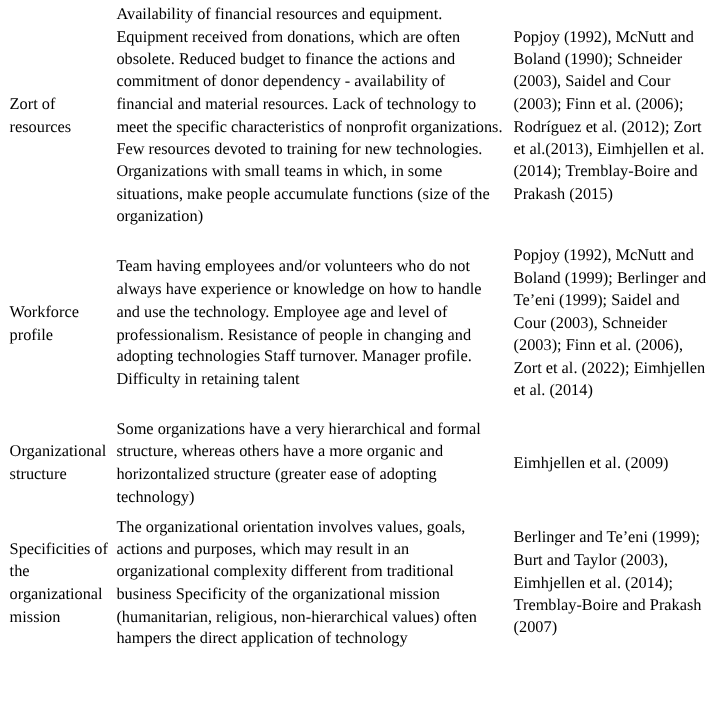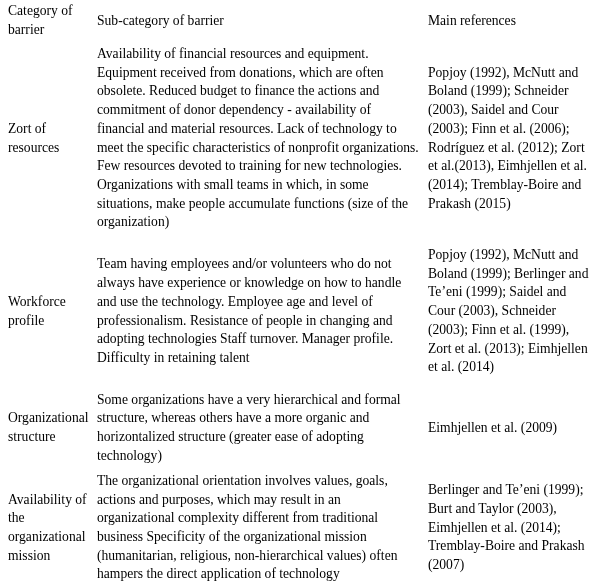--- a/index.html
+++ b/index.html
@@ -37,43 +37,38 @@
   .row-0 { height: 193px; }
   .row-1 { height: 153px; }
   .row-2 { height: 80px; }
   .row-3 { height: 120px; }
 </style>
 </head>
 <body>
 
 <div class="doc-table">
 
-  <div class="tr row-header">
-    <div class="td col-category">Category of barrier</div>
-    <div class="td col-subcategory">Sub-category of barrier</div>
-    <div class="td col-references">Main references</div>
-  </div>
 
   <div class="tr row-0">
     <div class="td col-category">Zort of resources</div>
     <div class="td col-subcategory">Availability of financial resources and equipment. Equipment received from donations, which are often obsolete. Reduced budget to finance the actions and commitment of donor dependency - availability of financial and material resources. Lack of technology to meet the specific characteristics of nonprofit organizations. Few resources devoted to training for new technologies. Organizations with small teams in which, in some situations, make people accumulate functions (size of the organization)</div>
-    <div class="td col-references">Popjoy (1992), McNutt and Boland (1999); Schneider (2003), Saidel and Cour (2003); Finn et al. (2006); Rodríguez et al. (2012); Zort et al.(2013), Eimhjellen et al. (2014); Tremblay-Boire and Prakash (2015)</div>
+    <div class="td col-references">Popjoy (1992), McNutt and Boland (1990); Schneider (2003), Saidel and Cour (2003); Finn et al. (2006); Rodríguez et al. (2012); Zort et al.(2013), Eimhjellen et al. (2014); Tremblay-Boire and Prakash (2015)</div>
   </div>
 
   <div class="tr row-1">
     <div class="td col-category">Workforce profile</div>
     <div class="td col-subcategory">Team having employees and/or volunteers who do not always have experience or knowledge on how to handle and use the technology. Employee age and level of professionalism. Resistance of people in changing and adopting technologies Staff turnover. Manager profile. Difficulty in retaining talent</div>
-    <div class="td col-references">Popjoy (1992), McNutt and Boland (1999); Berlinger and Te’eni (1999); Saidel and Cour (2003), Schneider (2003); Finn et al. (1999), Zort et al. (2013); Eimhjellen et al. (2014)</div>
+    <div class="td col-references">Popjoy (1992), McNutt and Boland (1999); Berlinger and Te’eni (1999); Saidel and Cour (2003), Schneider (2003); Finn et al. (2006), Zort et al. (2022); Eimhjellen et al. (2014)</div>
   </div>
 
   <div class="tr row-2">
     <div class="td col-category">Organizational structure</div>
     <div class="td col-subcategory">Some organizations have a very hierarchical and formal structure, whereas others have a more organic and horizontalized structure (greater ease of adopting technology)</div>
     <div class="td col-references">Eimhjellen et al. (2009)</div>
   </div>
 
   <div class="tr row-3">
-    <div class="td col-category">Availability of the organizational mission</div>
+    <div class="td col-category">Specificities of the organizational mission</div>
     <div class="td col-subcategory">The organizational orientation involves values, goals, actions and purposes, which may result in an organizational complexity different from traditional business Specificity of the organizational mission (humanitarian, religious, non-hierarchical values) often hampers the direct application of technology</div>
     <div class="td col-references">Berlinger and Te’eni (1999); Burt and Taylor (2003), Eimhjellen et al. (2014); Tremblay-Boire and Prakash (2007)</div>
   </div>
 
 </div>
 
 </body></html>

